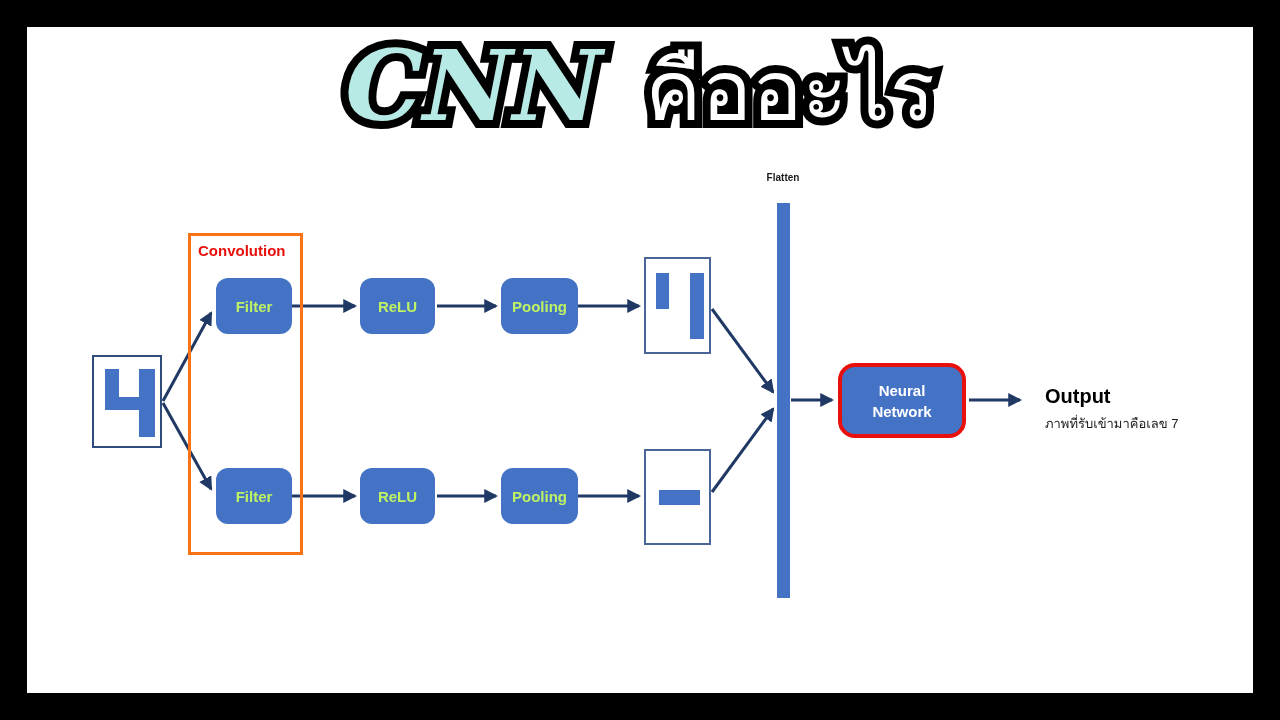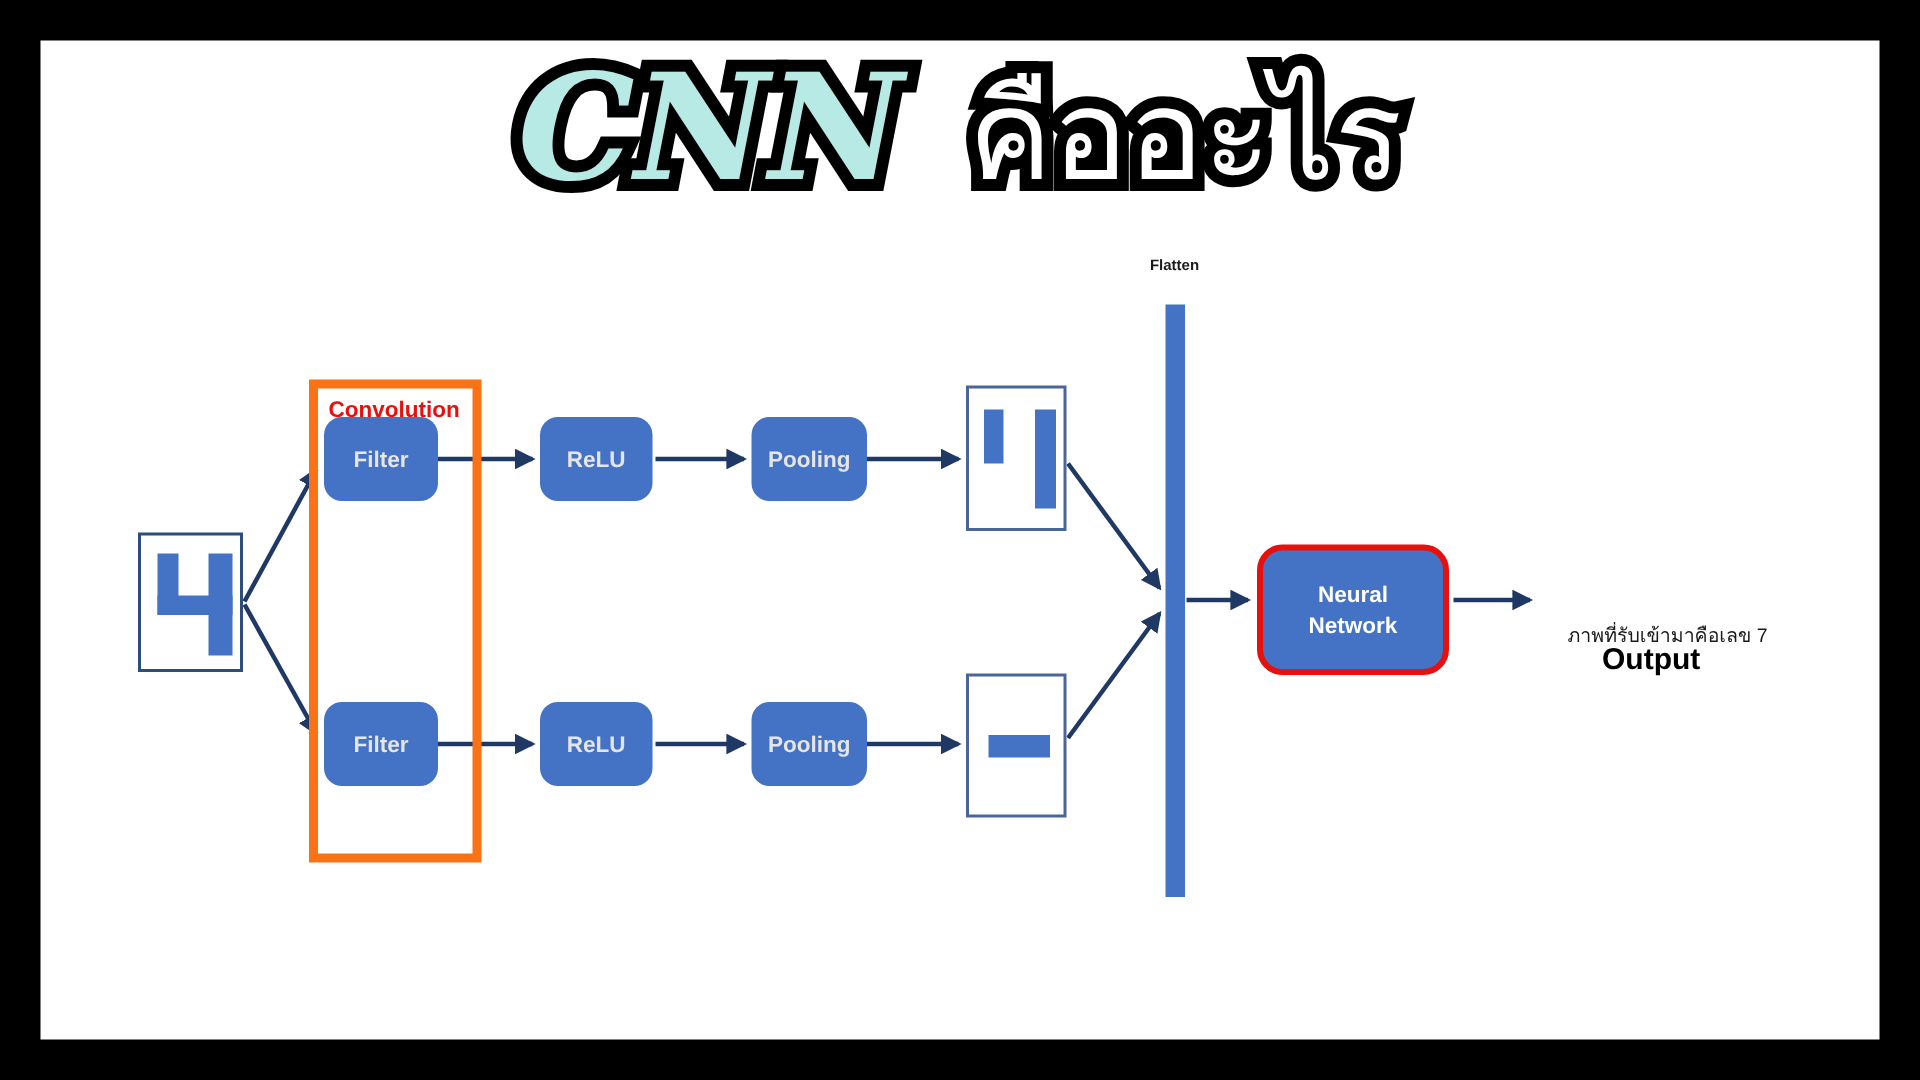--- a/index.html
+++ b/index.html
@@ -53,21 +53,21 @@
     font-weight: normal;
     font-size: 84px;
     color: #ffffff;
     margin-left: 14px;
   }
   .proc-box {
     position: absolute;
     width: 76px; height: 56px;
     background: #4472c4;
     border-radius: 12px;
-    color: #e5e5e5;
+    color: #bef264;
     font-weight: bold;
     font-size: 15px;
     display: flex;
     align-items: center;
     justify-content: center;
     z-index: 2;
   }
   .outline-box {
     position: absolute;
     background: #fff;
@@ -76,25 +76,24 @@
   .bar { position: absolute; background: #4472c4; }
   
   .input-box {
     left: 92px; top: 355px;
     width: 70px; height: 93px;
     border: 2px solid #2e4c7e;
   }
   
   .conv-rect {
     position: absolute;
-    left: 206px; top: 233px;
+    left: 188px; top: 233px;
     width: 115px; height: 322px;
-    border: 6px solid #f97316;
+    border: 3px solid #f97316;
     z-index: 1;
-    margin-top: 20px;
   }
   .conv-label {
     position: absolute;
     left: 7px; top: 6px;
     color: #e8100c;
     font-weight: bold;
     font-size: 15px;
     white-space: nowrap;
   }
   
@@ -122,43 +121,42 @@
     width: 100px;
     text-align: center;
     font-weight: bold;
     font-size: 10px;
     color: #1a1a1a;
   }
   
   .nn-box {
     position: absolute;
     left: 838px; top: 363px;
-    width: 128px; height: 87px;
+    width: 128px; height: 75px;
     background: #4472c4;
     border: 4px solid #e8100c;
     border-radius: 17px;
     display: flex;
     align-items: center;
     justify-content: center;
     color: #fff;
     font-weight: bold;
     font-size: 15px;
     line-height: 1.4;
     text-align: center;
     white-space: pre-line;
     z-index: 2;
   }
   
   .output-label {
     position: absolute;
-    left: 1068px; top: 385px;
+    left: 1045px; top: 385px;
     font-weight: bold;
     font-size: 20px;
     color: #000;
-    margin-top: 44px;
   }
   .output-caption {
     position: absolute;
     left: 1045px; top: 413px;
     font-size: 13px;
     color: #1a1a1a;
     white-space: nowrap;
   }
   svg.arrows {
     position: absolute;

